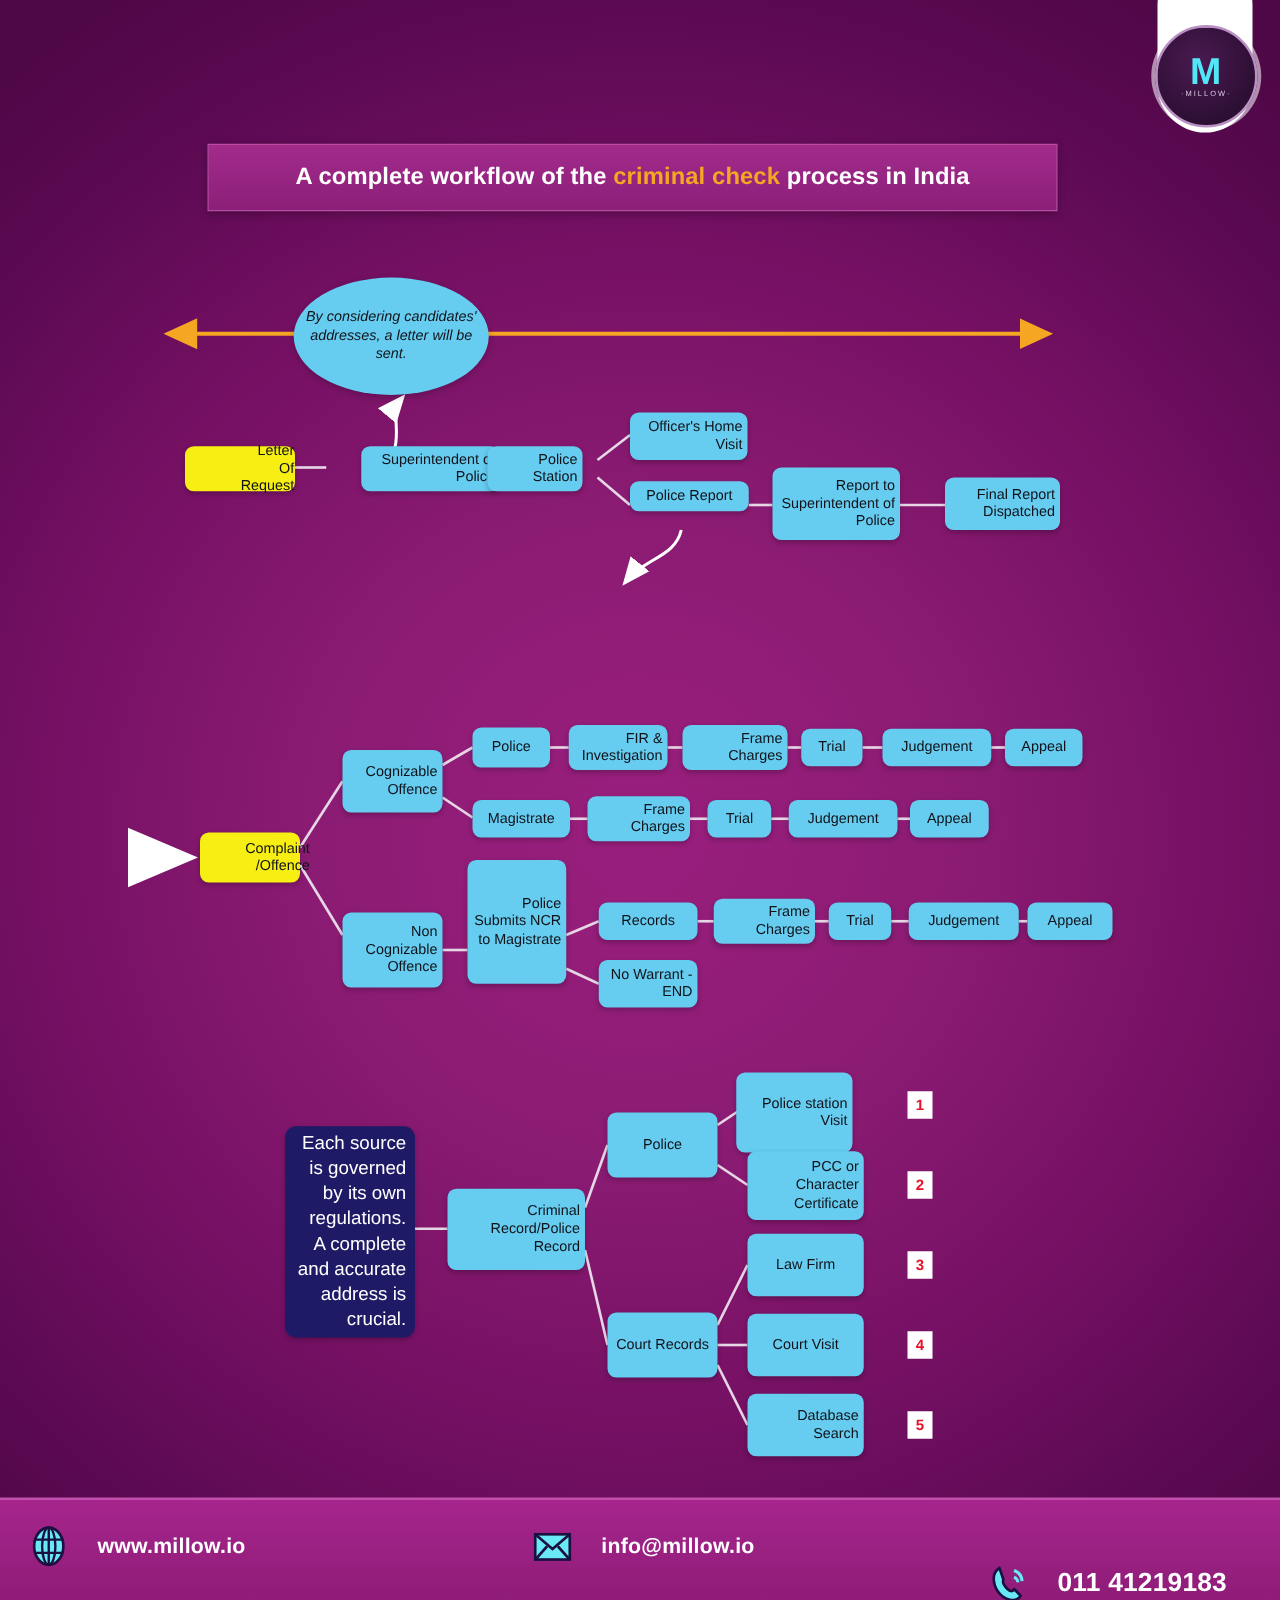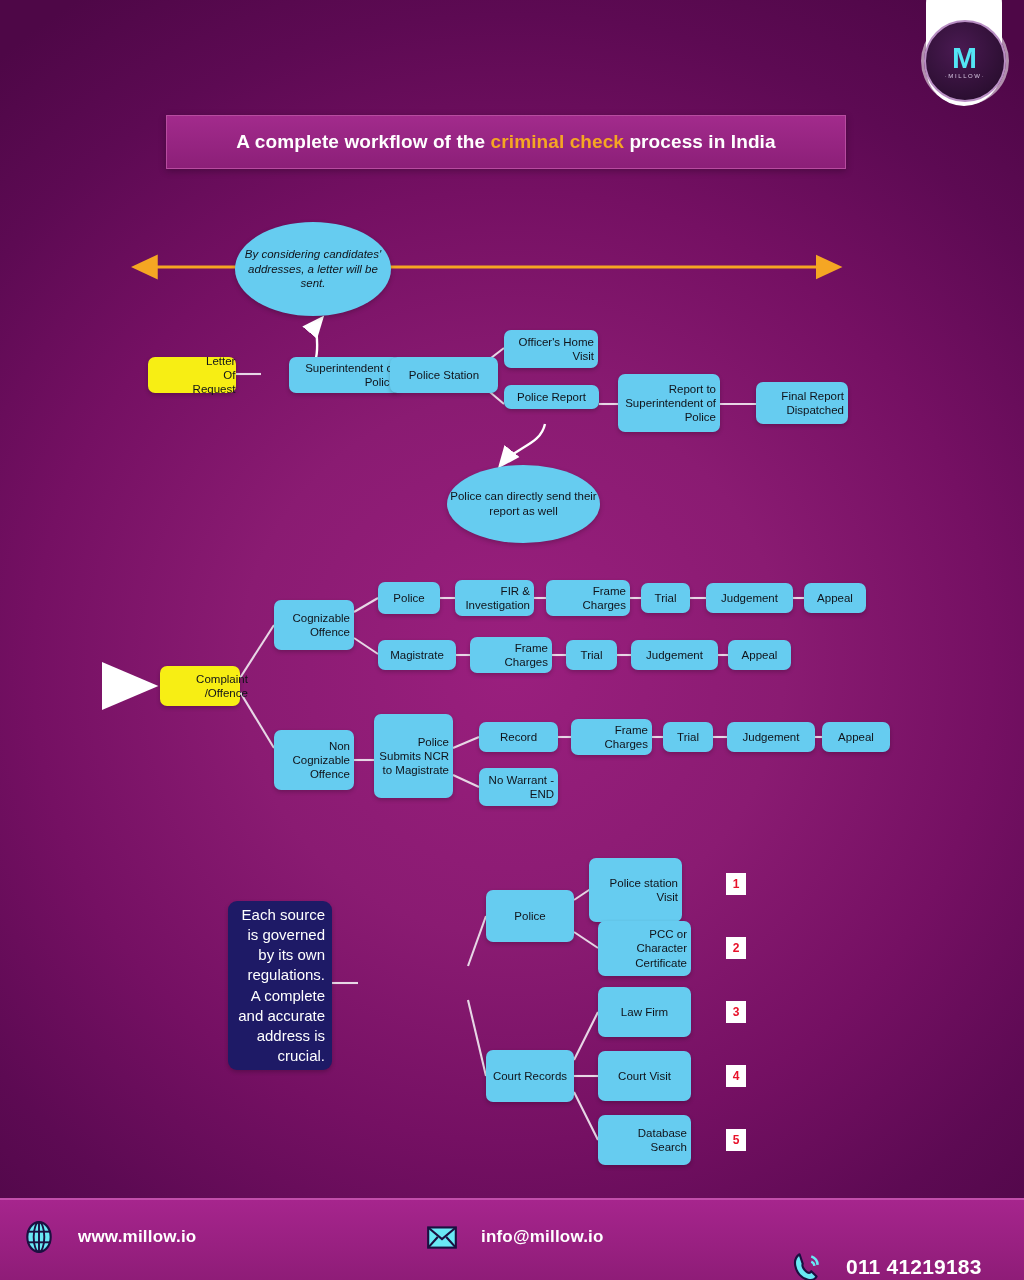--- a/index.html
+++ b/index.html
@@ -149,59 +149,59 @@
       <line x1="574" y1="1092" x2="598" y2="1140"></line>
     </g>
 
     <line x1="133" y1="686" x2="150" y2="686" stroke="#ffffff" stroke-width="6" marker-end="url(#wh)"></line>
   </svg>
 
   <div class="ellipse" style="left:235px;top:222px;width:156px;height:94px;font-style:italic;">By considering candidates' addresses, a letter will be sent.</div>
 
   <div class="node yellow" style="left:148px;top:357px;width:88px;height:36px;">Letter Of Request</div>
   <div class="node" style="left:261px;top:357px;width:111px;height:36px;margin-left:28px;">Superintendent of Police</div>
-  <div class="node" style="left:390px;top:357px;width:108px;height:36px;">Police Station</div>
+  <div class="node" style="left:390px;top:357px;width:76px;height:36px;">Police Station</div>
   <div class="node" style="left:504px;top:330px;width:94px;height:38px;">Officer's Home Visit</div>
   <div class="node" style="left:504px;top:385px;width:95px;height:24px;">Police Report</div>
   <div class="node" style="left:618px;top:374px;width:102px;height:58px;">Report to Superintendent of Police</div>
   <div class="node" style="left:756px;top:382px;width:92px;height:42px;">Final Report Dispatched</div>
 
-  <div class="ellipse" style="left:447px;top:465px;width:153px;height:78px;">Police can directly send their report as well</div>
 
   <div class="node yellow" style="left:160px;top:666px;width:80px;height:40px;">Complaint /Offence</div>
   <div class="node" style="left:274px;top:600px;width:80px;height:50px;">Cognizable Offence</div>
   <div class="node" style="left:274px;top:730px;width:80px;height:60px;">Non Cognizable Offence</div>
-  <div class="node" style="left:374px;top:714px;width:79px;height:84px;">Police Submits NCR to Magistrate</div>
+  <div class="node" style="left:374px;top:688px;width:79px;height:99px;">Police Submits NCR to Magistrate</div>
 
   <div class="node" style="left:378px;top:582px;width:62px;height:32px;">Police</div>
   <div class="node" style="left:455px;top:580px;width:79px;height:36px;">FIR &amp; Investigation</div>
   <div class="node" style="left:546px;top:580px;width:84px;height:36px;">Frame Charges</div>
   <div class="node" style="left:641px;top:583px;width:49px;height:30px;">Trial</div>
   <div class="node" style="left:706px;top:583px;width:87px;height:30px;">Judgement</div>
   <div class="node" style="left:804px;top:583px;width:62px;height:30px;">Appeal</div>
 
   <div class="node" style="left:378px;top:640px;width:78px;height:30px;">Magistrate</div>
   <div class="node" style="left:470px;top:637px;width:82px;height:36px;">Frame Charges</div>
   <div class="node" style="left:566px;top:640px;width:51px;height:30px;">Trial</div>
   <div class="node" style="left:631px;top:640px;width:87px;height:30px;">Judgement</div>
   <div class="node" style="left:728px;top:640px;width:63px;height:30px;">Appeal</div>
 
-  <div class="node" style="left:479px;top:722px;width:79px;height:30px;">Record</div>
+  <div class="node" style="left:479px;top:722px;width:79px;height:30px;">Records</div>
   <div class="node" style="left:571px;top:719px;width:81px;height:36px;">Frame Charges</div>
   <div class="node" style="left:663px;top:722px;width:50px;height:30px;">Trial</div>
   <div class="node" style="left:727px;top:722px;width:88px;height:30px;">Judgement</div>
   <div class="node" style="left:822px;top:722px;width:68px;height:30px;">Appeal</div>
   <div class="node" style="left:479px;top:768px;width:79px;height:38px;">No Warrant - END</div>
 
   <div class="node navy" style="left:228px;top:901px;width:104px;height:169px;padding:10px 7px;">
     <div>Each source is governed by its own regulations.</div>
     <div style="height:14px"></div>
     <div>A complete and accurate address is crucial.</div>
   </div>
 
+  <div class="node" style="left:358px;top:951px;width:110px;height:65px;">Criminal Record/Police Record</div>
   <div class="node" style="left:486px;top:890px;width:88px;height:52px;">Police</div>
   <div class="node" style="left:486px;top:1050px;width:88px;height:52px;">Court Records</div>
 
   <div class="node" style="left:589px;top:858px;width:93px;height:64px;">Police station Visit</div>
   <div class="node" style="left:598px;top:921px;width:93px;height:55px;">PCC or Character Certificate</div>
   <div class="node" style="left:598px;top:987px;width:93px;height:50px;">Law Firm</div>
   <div class="node" style="left:598px;top:1051px;width:93px;height:50px;">Court Visit</div>
   <div class="node" style="left:598px;top:1115px;width:93px;height:50px;">Database Search</div>
 
   <div class="num-badge" style="left:726px;top:873px;">1</div>

